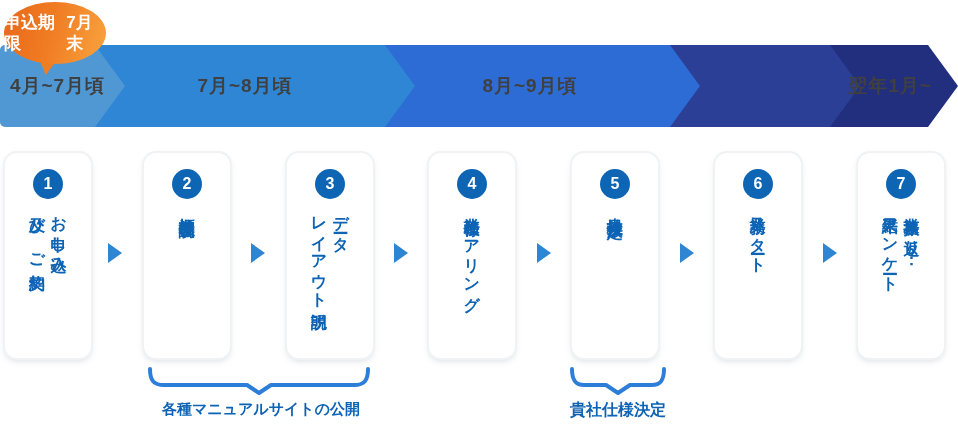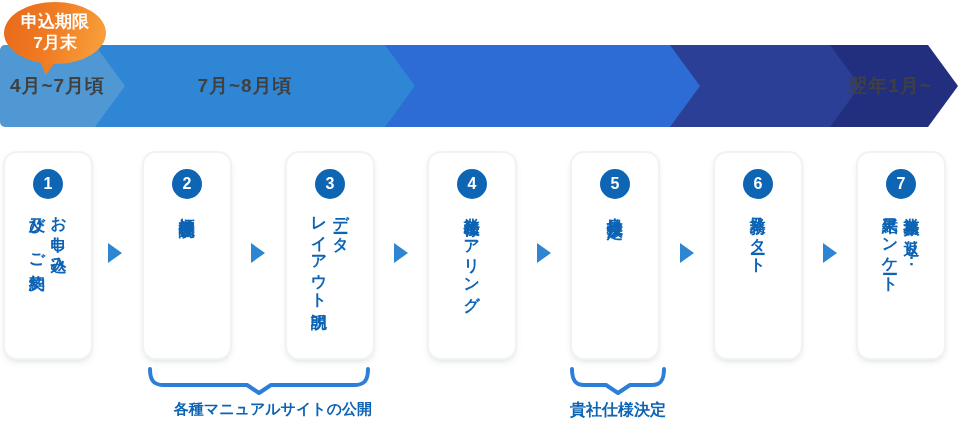--- a/index.html
+++ b/index.html
@@ -56,28 +56,27 @@
 
   
   .balloon {
     position: absolute;
     left: 4px; top: 2px;
     width: 102px; height: 62px;
     border-radius: 50%;
     background: linear-gradient(105deg, #e8681b 0%, #f07b22 45%, #f9a43e 100%);
     color: #fff;
     display: flex;
-    flex-direction: column;
+    flex-direction: row;
     align-items: center;
     justify-content: center;
     font-size: 17px;
     line-height: 1.25;
     z-index: 10;
-    text-align: right;
-    font-family: Liberation Mono, monospace;
+    text-align: left;
   }
   .balloon-tail {
     position: absolute;
     left: 38px; top: 56px;
     width: 22px; height: 19px;
     background: #ee7e24;
     clip-path: polygon(0 0, 100% 0, 35% 100%);
     z-index: 9;
   }
 
@@ -156,41 +155,42 @@
   .brace path {
     fill: none;
     stroke: #2d7ed8;
     stroke-width: 4;
     stroke-linecap: round;
     stroke-linejoin: round;
   }
   .brace-label {
     position: absolute;
     top: 400px;
-    text-align: right;
+    text-align: center;
     color: #0d63b4;
     z-index: 7;
     white-space: nowrap;
   }
   .bl1 { left: 150px; width: 222px; font-size: 15px; }
   .bl2 { left: 570px; width: 96px;  font-size: 16px; }
 </style>
 </head>
 <body>
 
 <div class="canvas">
 
   <div class="timeline">
     <div class="seg seg5"></div>
     <div class="seg seg4"></div>
     <div class="seg seg3"></div>
     <div class="seg seg2"></div>
     <div class="seg seg1"></div>
     <div class="seg-label lab1">4月~7月頃</div>
     <div class="seg-label lab2">7月~8月頃</div>
+    <div class="seg-label lab3">8月~9月頃</div>
     <div class="seg-label lab5">翌年1月~</div>
   </div>
 
   <div class="balloon-tail"></div>
   <div class="balloon">
     <span>申込期限</span>
     <span>7月末</span>
   </div>
 
   <div class="card c1">

